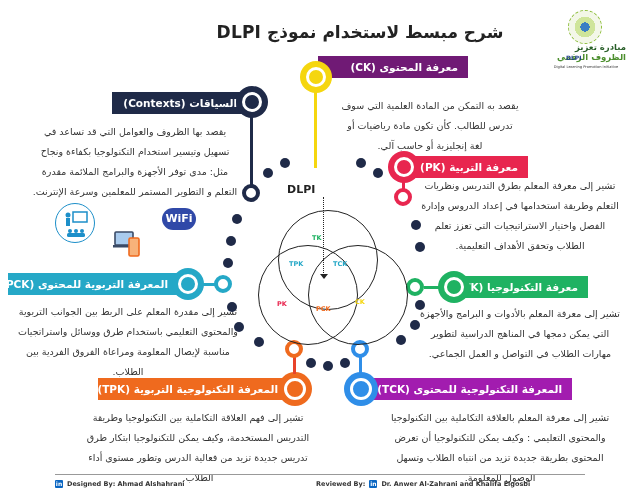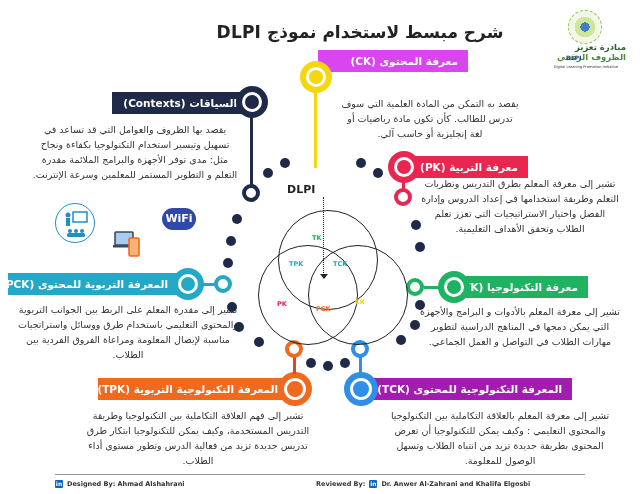--- a/index.html
+++ b/index.html
@@ -26,21 +26,21 @@
   }
   .ring {
     position: absolute; border-radius: 50%; display: flex; align-items: center; justify-content: center;
   }
   .ring .inner { border-radius: 50%; border: 3px solid #fff; }
   .smallring { position: absolute; border-radius: 50%; background: #fff; }
   .vline { position: absolute; width: 3px; }
   .hline { position: absolute; height: 3px; }
 
   .para {
-    position: absolute; direction: rtl; text-align: center; font-size: 9.5px; line-height: 15px; color: #333;
+    position: absolute; direction: rtl; text-align: center; font-size: 9.5px; line-height: 20px; color: #333;
   }
 
   .dot { position: absolute; width: 10px; height: 10px; border-radius: 50%; background: #1f2a48; }
 
   
   .venn-title { position: absolute; left: 287px; top: 183px; font-size: 11px; font-weight: bold; color: #222; }
   .circle { position: absolute; width: 100px; height: 100px; border: 1.2px solid #222; border-radius: 50%; }
   .vlabel { position: absolute; font-size: 6.5px; font-weight: bold; }
   .arrowline { position: absolute; left: 323px; top: 197px; height: 78px; border-left: 1.4px dotted #222; }
   .arrowhead { position: absolute; left: 320px; top: 274px; width: 0; height: 0;
@@ -57,21 +57,21 @@
 <div class="title">شرح مبسط لاستخدام نموذج  DLPI</div>
 
 <div class="logo">
   <div class="bulb"></div>
   <div class="txt1">مبادرة تعزيز</div>
   <div class="txt2">الظروف الرقمي</div>
   <div class="badge">DLPI</div>
   <div class="sub">Digital Learning Promotion Initiative</div>
 </div>
 
-<div class="hdr" style="left:318px; top:50px; width:150px; background:#d946ef;">
+<div class="hdr" style="left:318px; top:56px; width:150px; background:#701a75;">
   <span>معرفة المحتوى  (CK)</span>
 </div>
 <div class="ring" style="left:300px; top:61px; width:32px; height:32px; background:#f5d60f;">
   <div class="inner" style="width:20px; height:20px;"></div>
 </div>
 <div class="vline" style="left:314px; top:90px; height:78px; background:#f5d60f;"></div>
 <div class="para" style="left:340px; top:96px; width:180px;">يقصد به التمكن من المادة العلمية التي سوف تدرس للطالب. كأن تكون مادة رياضيات أو لغة إنجليزية أو حاسب آلي.</div>
 
 <div class="hdr" style="left:112px; top:92px; width:135px; background:#1f2a48;">
   <span>السياقات  (Contexts)</span>

